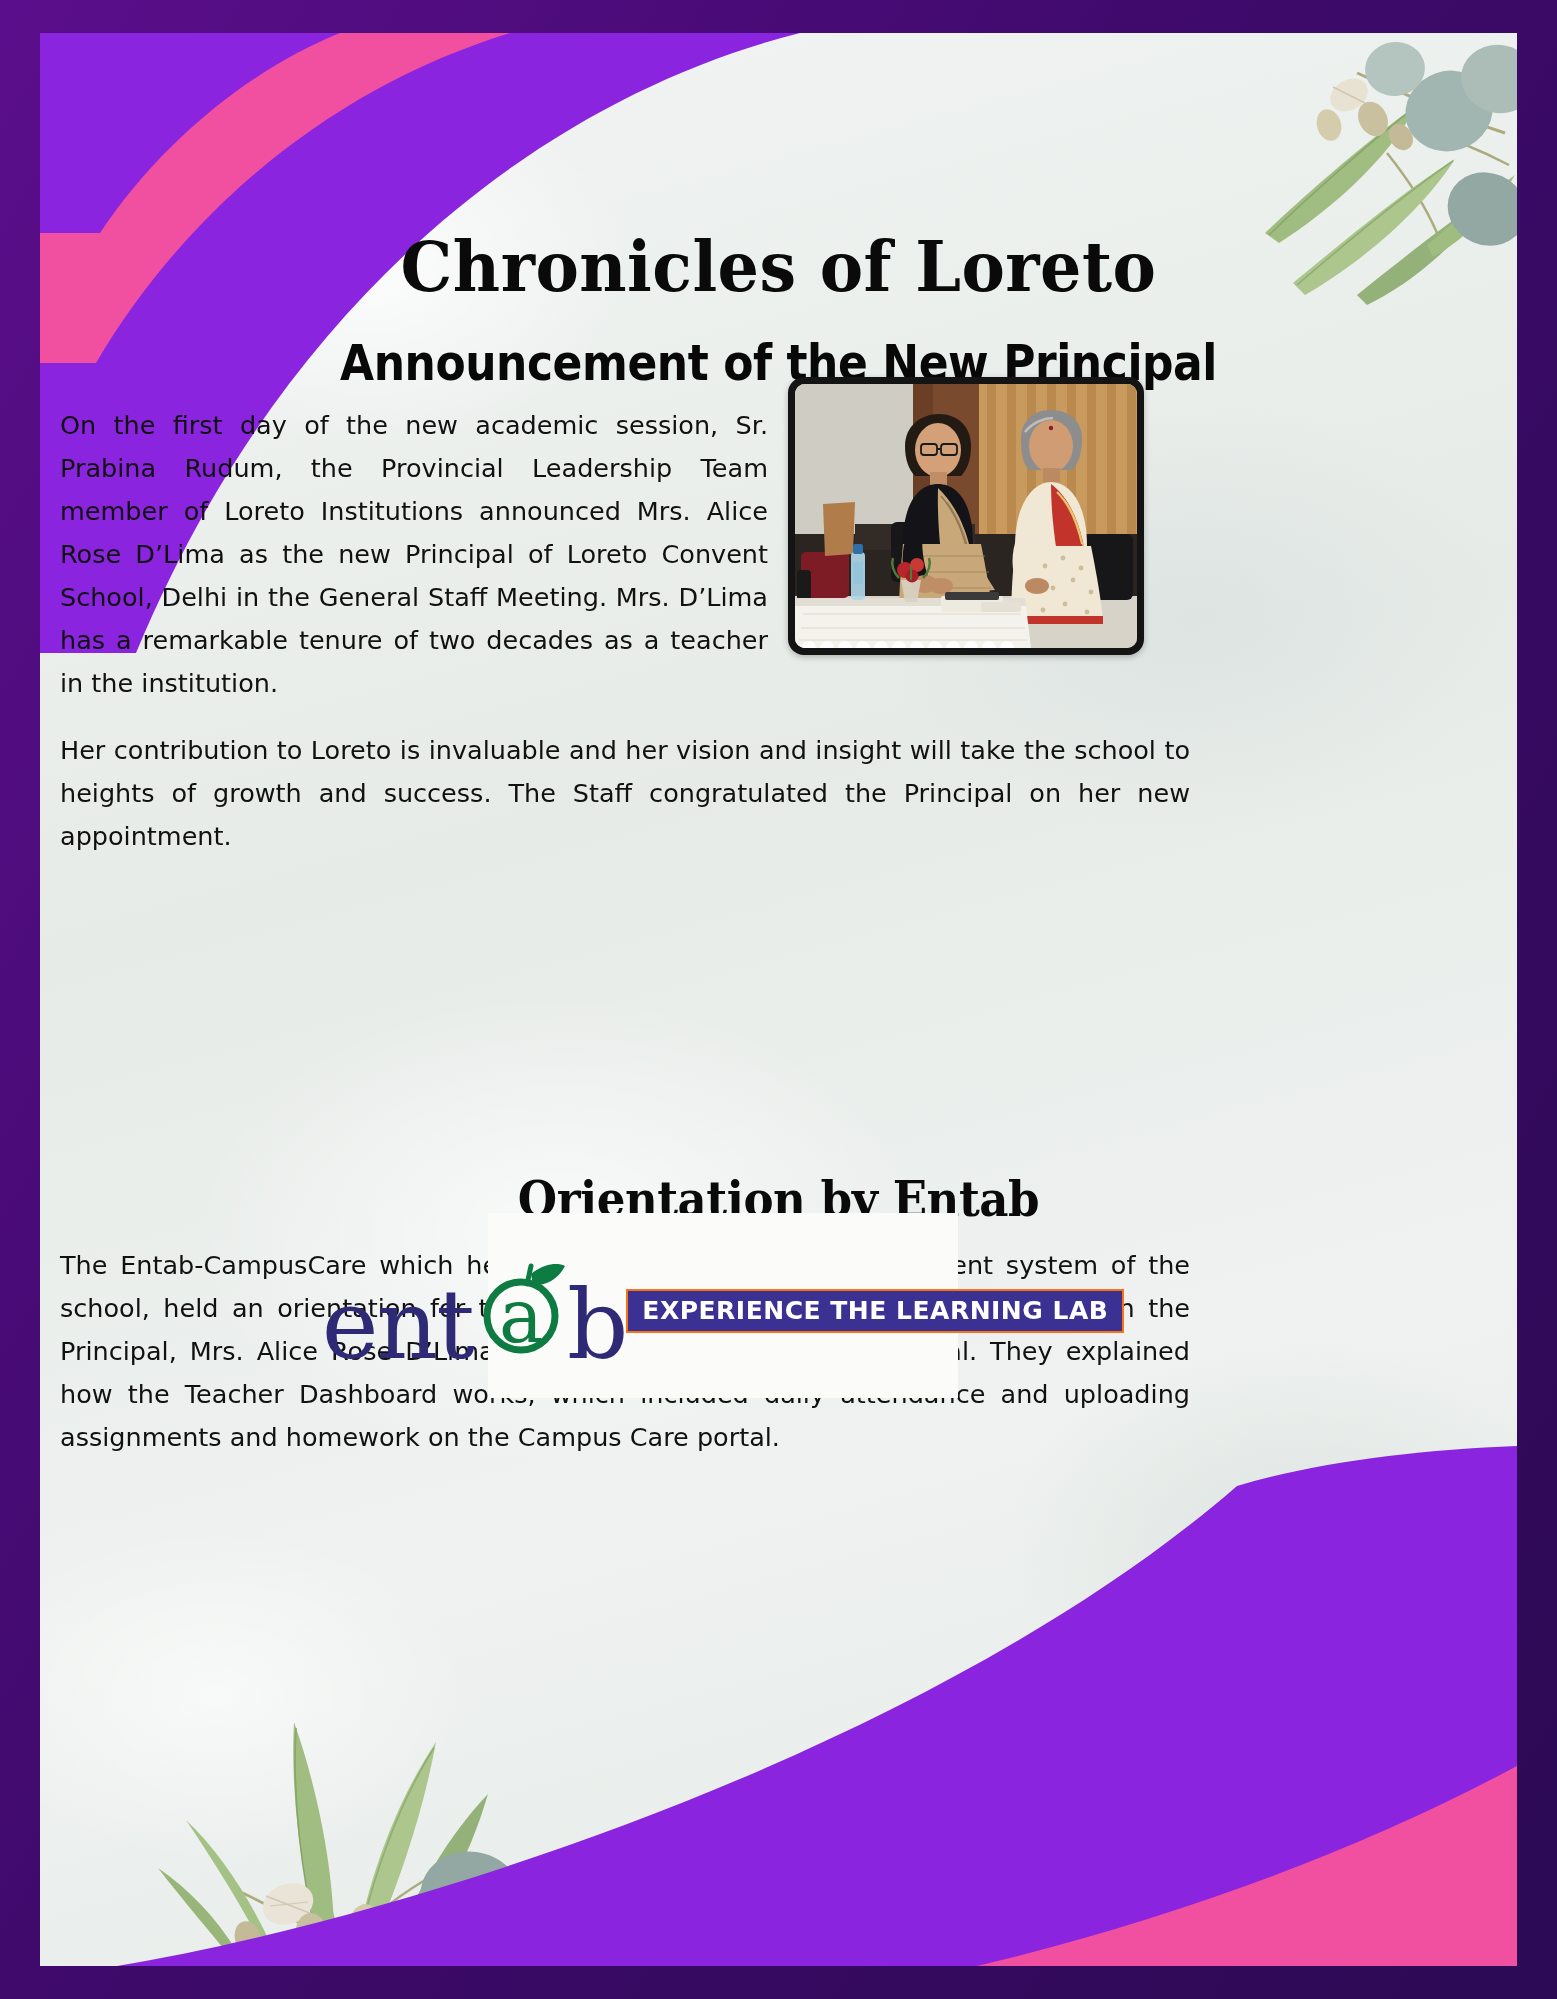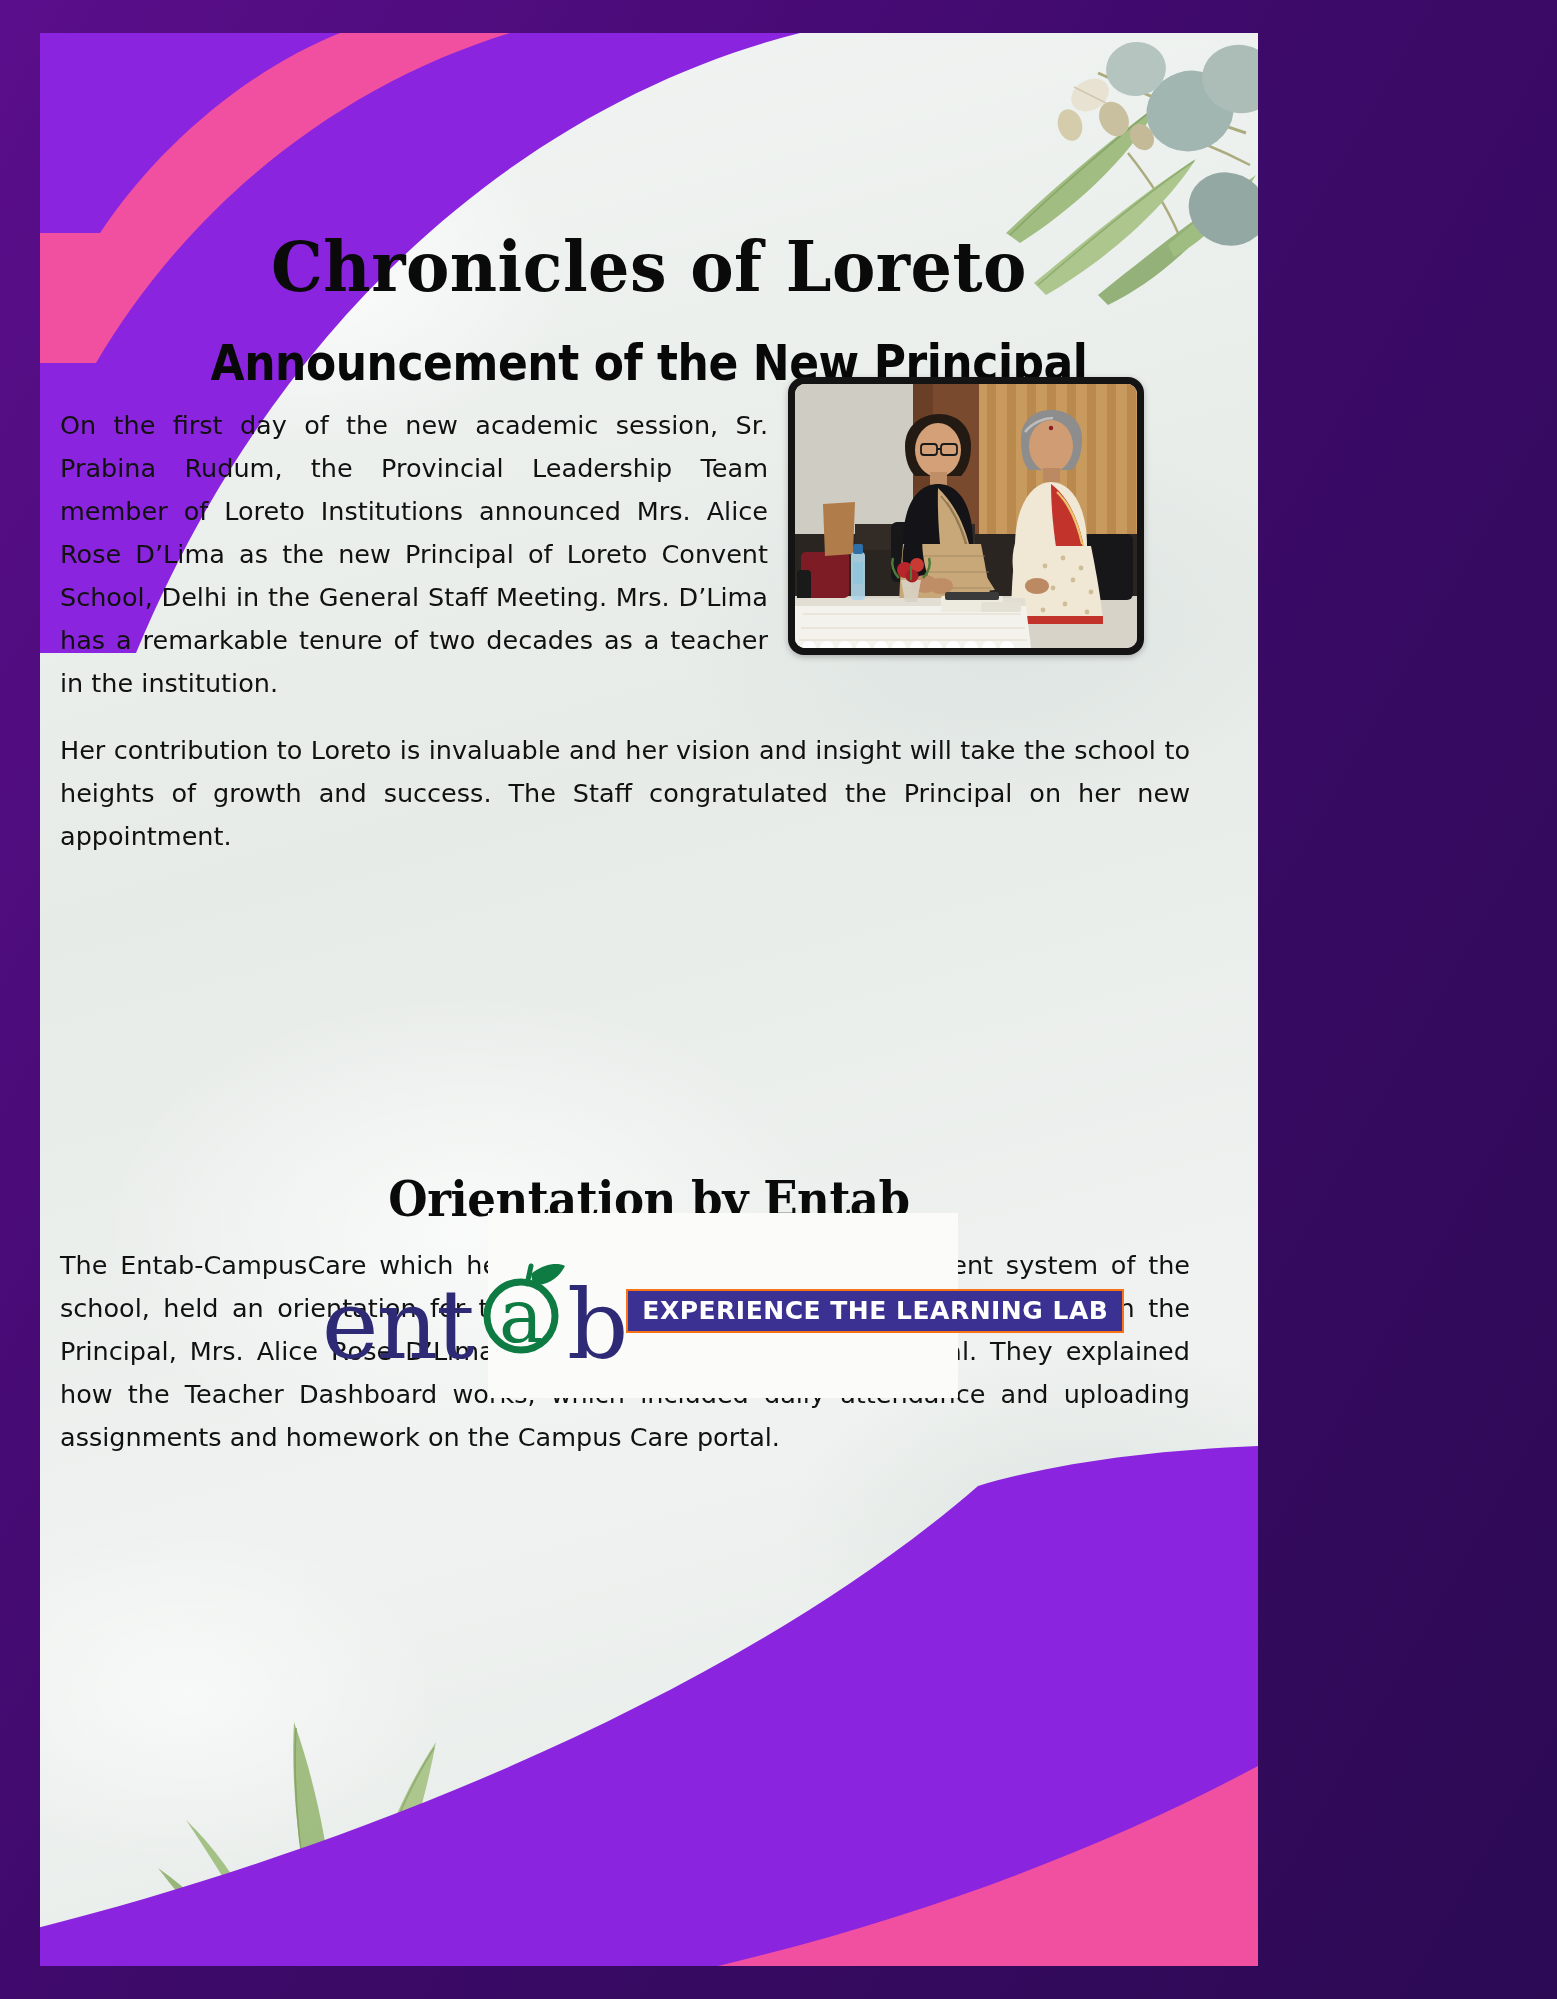--- a/index.html
+++ b/index.html
@@ -22,21 +22,21 @@
     position: absolute;
     inset: 0;
     background: linear-gradient(120deg, #5B0E8B 0%, #3E0A6B 45%, #2C0A54 100%);
   }
 
   
   .paper {
     position: absolute;
     left: 40px;
     top: 33px;
-    width: 1218px;
+    width: 1477px;
     height: 1933px;
     overflow: hidden;
     background: #EDF0EE;
   }
 
   
   .paper-texture {
     position: absolute;
     inset: 0;
     background:

